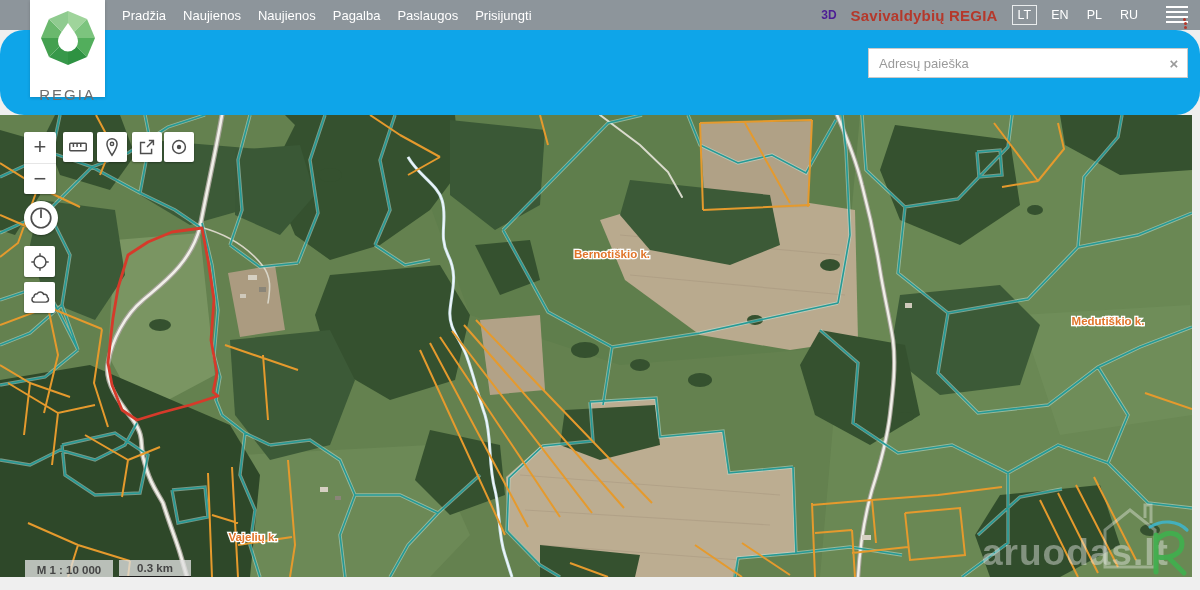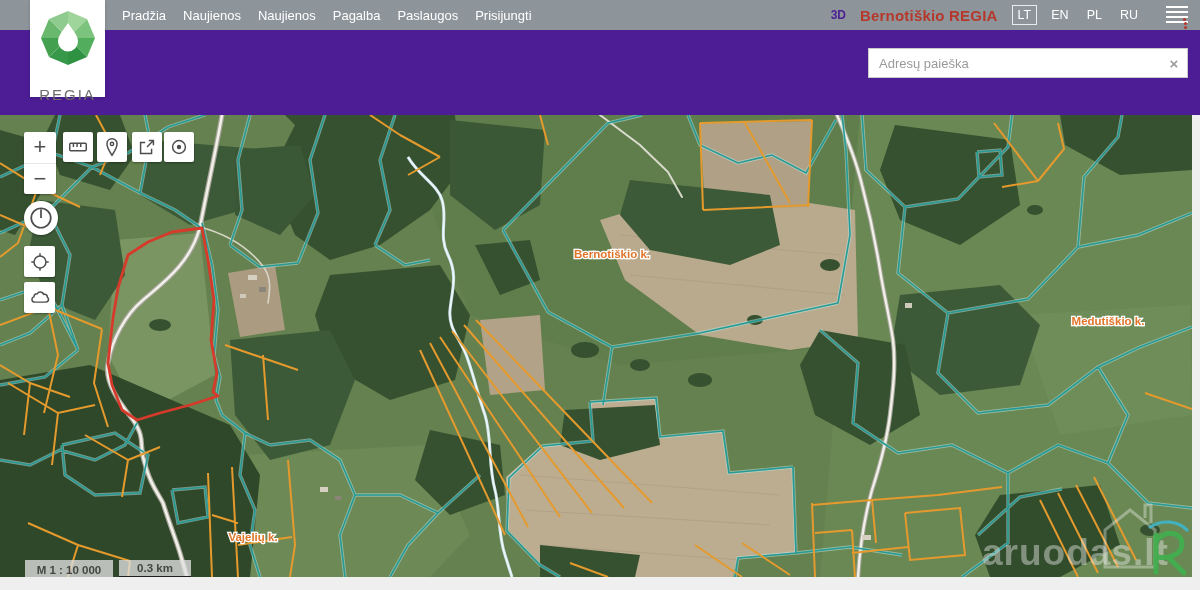--- a/index.html
+++ b/index.html
@@ -22,21 +22,21 @@
   .burger i:nth-child(1){top:1px}.burger i:nth-child(2){top:6px}.burger i:nth-child(3){top:11px}.burger i:nth-child(4){top:16px}
   .burger b { position:absolute; width:3px; height:3px; border-radius:50%; background:#b5382b; }
   .burger b:nth-of-type(1){left:17px; top:13px}.burger b:nth-of-type(2){left:18px; top:17px}.burger b:nth-of-type(3){left:18px; top:21px}
 
   
   .logo-card { position:absolute; left:30px; top:0; width:75px; height:97px; background:#fff; z-index:40; box-shadow:0 1px 3px rgba(0,0,0,.18); text-align:center; cursor:pointer; }
   .logo-card svg { margin-top:10px; }
   .logo-text { display:block; margin-top:16px; font-size:15px; letter-spacing:2px; color:#6d6d6d; }
 
   
-  .subheader { position:absolute; top:30px; left:0; width:1200px; height:85px; background:#4c1d95; z-index:10; }
+  .subheader { position:absolute; top:30px; left:0; width:1200px; height:85px; background:#0ea5e9; z-index:10;border-radius:24px; }
   .search-box { position:absolute; top:18px; right:12px; width:320px; height:30px; background:#fff; border:1px solid #c9c9c9; display:flex; align-items:center; }
   .search-box input { flex:1; border:none; outline:none; font-size:13px; color:#444; padding:0 10px; font-family:"Liberation Sans", sans-serif; background:transparent; }
   .search-box input::placeholder { color:#9a9a9a; }
   .search-clear { width:26px; text-align:center; color:#9b9b9b; font-size:15px; font-weight:bold; cursor:pointer; user-select:none; }
 
   
   .map-wrap { position:absolute; top:115px; left:0; width:1192px; height:462px; background:#64814f; overflow:hidden; z-index:5; }
   .map-wrap > svg.mapsvg { position:absolute; top:0; left:0; }
 
   
@@ -61,21 +61,21 @@
     <nav class="topnav">
       <a href="#">Pradžia</a>
       <a href="#">Naujienos</a>
       <a href="#">Naujienos</a>
       <a href="#">Pagalba</a>
       <a href="#">Paslaugos</a>
       <a href="#">Prisijungti</a>
     </nav>
     <div class="topbar-right">
       <span class="view3d">3D</span>
-      <span class="brand">Bernotiškio REGIA</span>
+      <span class="brand">Savivaldybių REGIA</span>
       <span class="langs">
         <span class="lang active">LT</span>
         <span class="lang">EN</span>
         <span class="lang">PL</span>
         <span class="lang">RU</span>
       </span>
       <span class="burger">
         <i></i>
           <i></i>
           <i></i>

